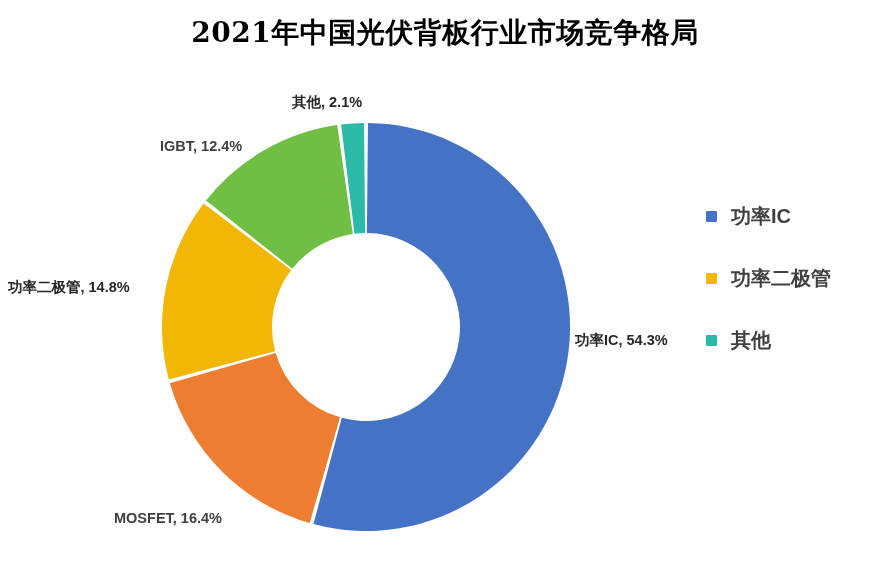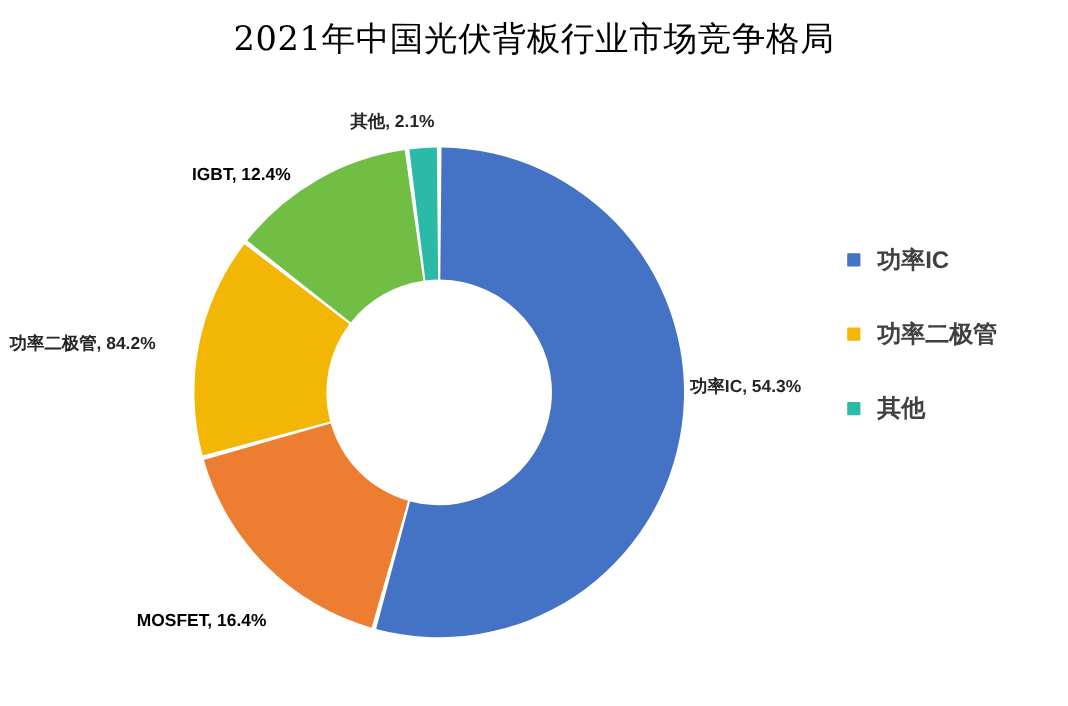--- a/index.html
+++ b/index.html
@@ -21,50 +21,50 @@
     height: 588px;
   }
   #chart-title {
     position: absolute;
     top: 14px;
     left: 0;
     width: 890px;
     text-align: center;
     font-family: "DejaVu Serif", "Liberation Serif", serif;
     font-size: 28px;
-    font-weight: 400;
+    font-weight: 700;
     color: #000000;
     letter-spacing: 0.5px;
     white-space: nowrap;
   }
   #plot-area {
     position: absolute;
     left: 0;
     top: 0;
     width: 700px;
     height: 588px;
   }
   #donut-svg {
     position: absolute;
     left: 0;
     top: 0;
   }
   .data-label {
     position: absolute;
     font-size: 14.5px;
     font-weight: 700;
-    color: #000000;
+    color: #404040;
     white-space: nowrap;
     line-height: 1;
   }
   .data-label.cjk-mix {
     color: #262626;
     text-align: right;
   }
-  #label-gongliic   { left: 575px; top: 316px; }
+  #label-gongliic   { left: 575px; top: 333px; }
   #label-mosfet     { left: 114px; top: 511px; }
   #label-diode      { left: 8px;   top: 280px; }
   #label-igbt       { left: 160px; top: 139px; }
   #label-other      { left: 292px; top: 95px;  }
 
   #legend {
     position: absolute;
     left: 706px;
     top: 185px;
     width: 180px;
@@ -104,21 +104,21 @@
           <path d="M 168.89 379.56 A 204 204 0 0 1 203.62 203.52 L 291.18 270.10 A 94 94 0 0 0 275.17 351.22 Z" fill="#F2B705"></path>
           <path d="M 206.02 200.43 A 204 204 0 0 1 337.22 125.04 L 352.74 233.94 A 94 94 0 0 0 292.28 268.68 Z" fill="#70BE44"></path>
           <path d="M 341.10 124.52 A 204 204 0 0 1 364.04 123.01 L 365.10 233.00 A 94 94 0 0 0 354.53 233.70 Z" fill="#2BB9A8"></path>
         </g>
     </svg>
 
     <div class="data-label cjk-mix" id="label-gongliic">功率IC, 54.3%</div>
 
     <div class="data-label" id="label-mosfet">MOSFET, 16.4%</div>
 
-    <div class="data-label cjk-mix" id="label-diode">功率二极管, 84.2%</div>
+    <div class="data-label cjk-mix" id="label-diode">功率二极管, 14.8%</div>
 
     <div class="data-label" id="label-igbt">IGBT, 12.4%</div>
 
     <div class="data-label cjk-mix" id="label-other">其他, 2.1%</div>
 
   </div>
 
   <div id="legend">
       <div class="legend-item">
         <span class="legend-swatch" style="background: rgb(68, 114, 196);"></span>

